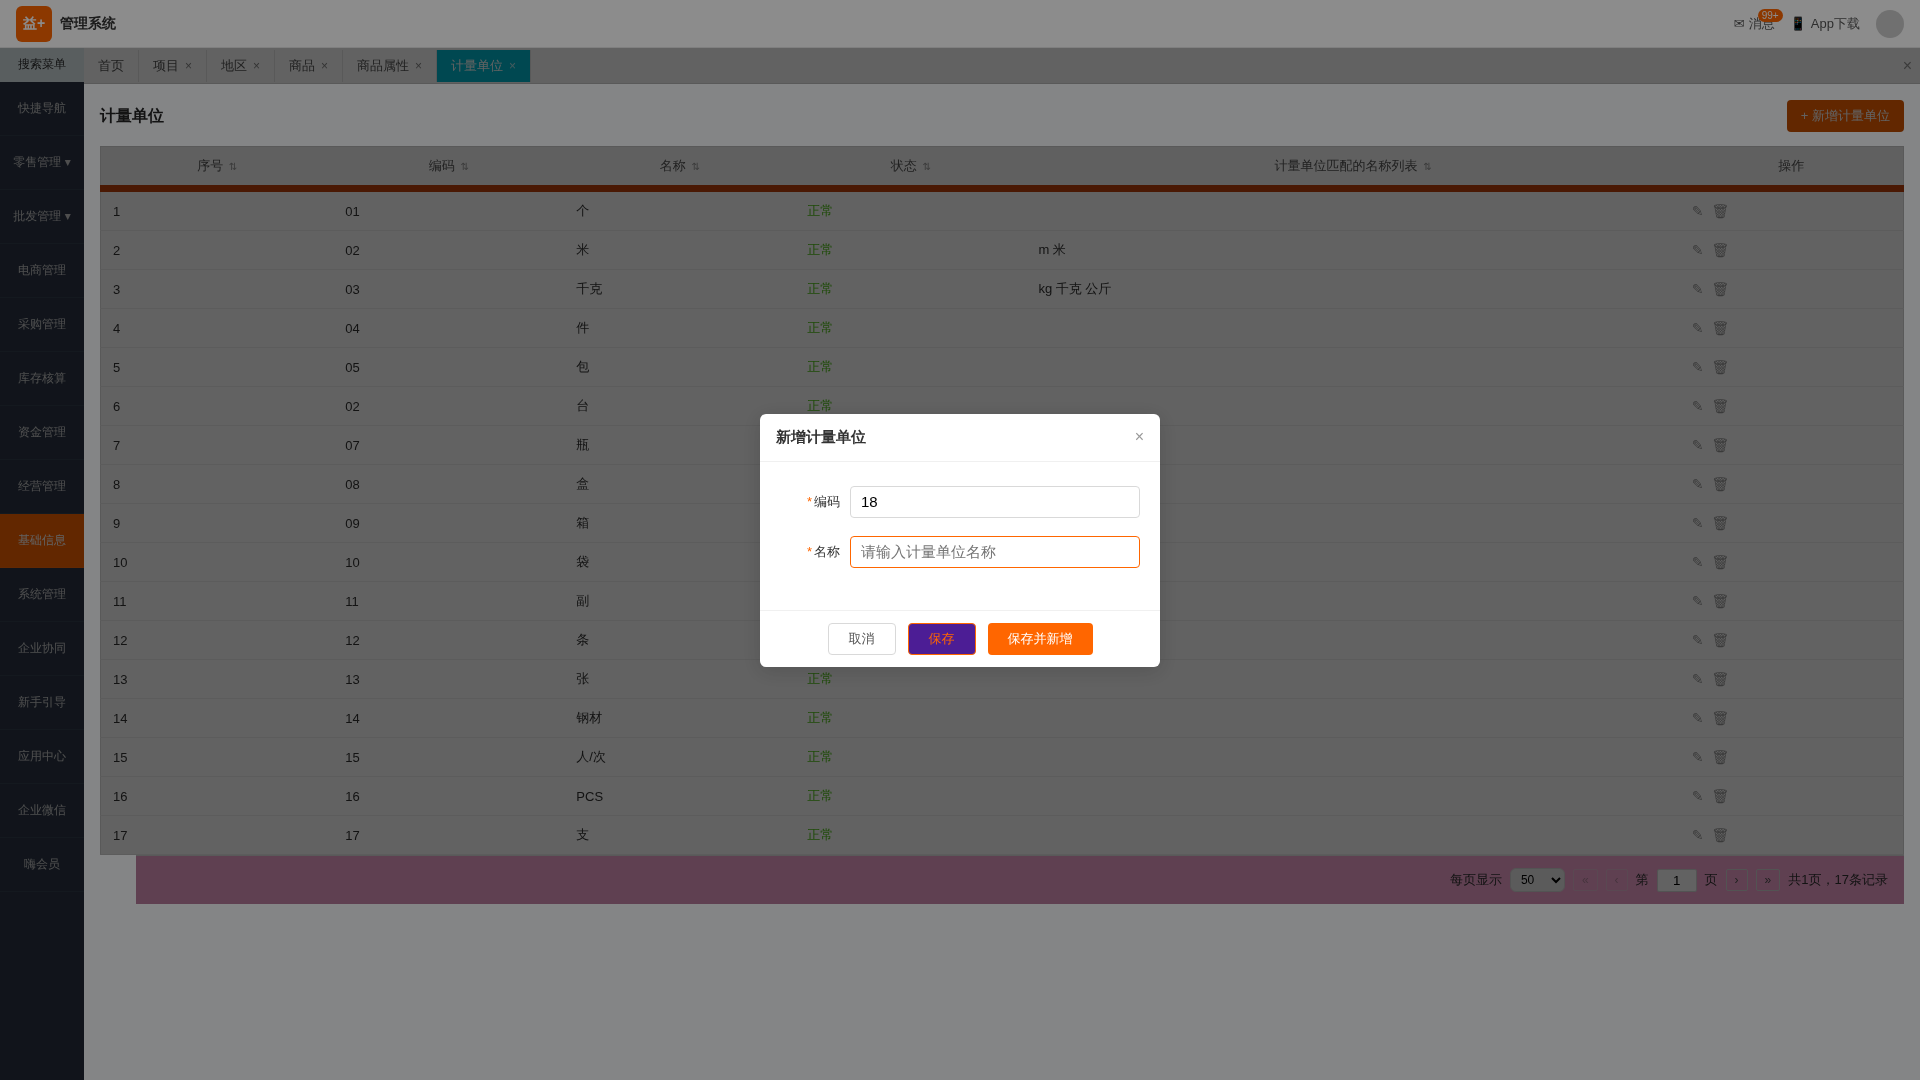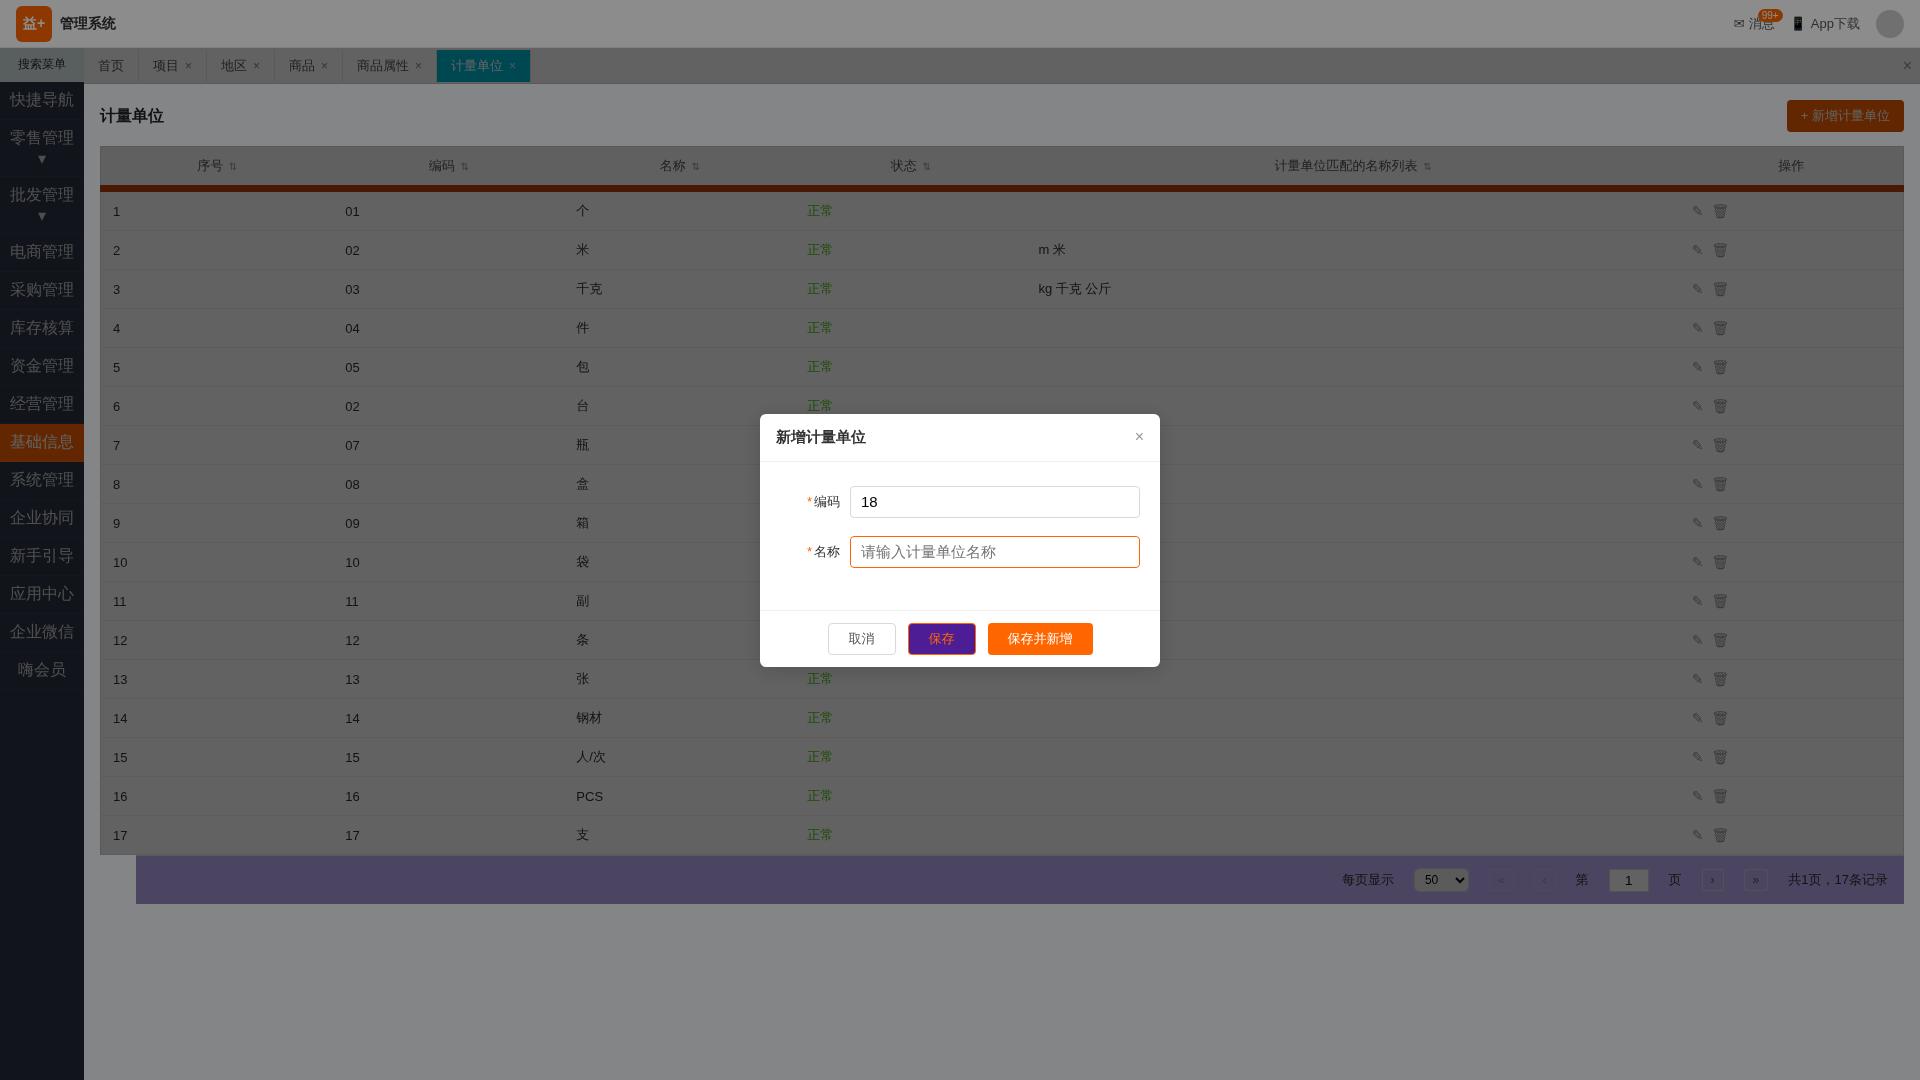--- a/index.html
+++ b/index.html
@@ -62,25 +62,25 @@
     
     .sidebar {
       width: 84px;
       background: #2d3748;
       display: flex;
       flex-direction: column;
       flex-shrink: 0;
       overflow-y: auto;
     }
     .sidebar-item {
-      padding: 8px 4px;
+      padding: 18px 4px;
       text-align: center;
       color: #ccc;
       cursor: pointer;
-      font-size: 16px;
+      font-size: 12px;
       border-bottom: 1px solid rgba(255,255,255,0.05);
     }
     .sidebar-item.active { background: #f60; color: #fff; }
     .sidebar-search {
       background: #e8f4f8;
       color: #333;
       padding: 8px 4px;
       text-align: center;
       font-size: 12px;
       cursor: pointer;
@@ -178,23 +178,23 @@
     .status-normal { color: #52c41a; }
     .action-btns { display: flex; gap: 8px; }
     .action-btn { background: none; border: none; cursor: pointer; color: #999; font-size: 14px; }
 
     
     .pagination-row {
       display: flex;
       justify-content: flex-end;
       align-items: center;
       padding: 12px 16px;
-      background: #c4b5fd;
+      background: #f9a8d4;
       border-top: 1px solid #e8e8e8;
-      gap: 20px;
+      gap: 8px;
       font-size: 13px;
       margin-left: 36px;
     }
     .pagination-btn {
       background: none; border: 1px solid #d9d9d9;
       padding: 3px 8px; cursor: pointer; border-radius: 2px;
       font-size: 12px; color: #555;
     }
     .pagination-btn:disabled { opacity: 0.4; cursor: default; }
     .page-input {

